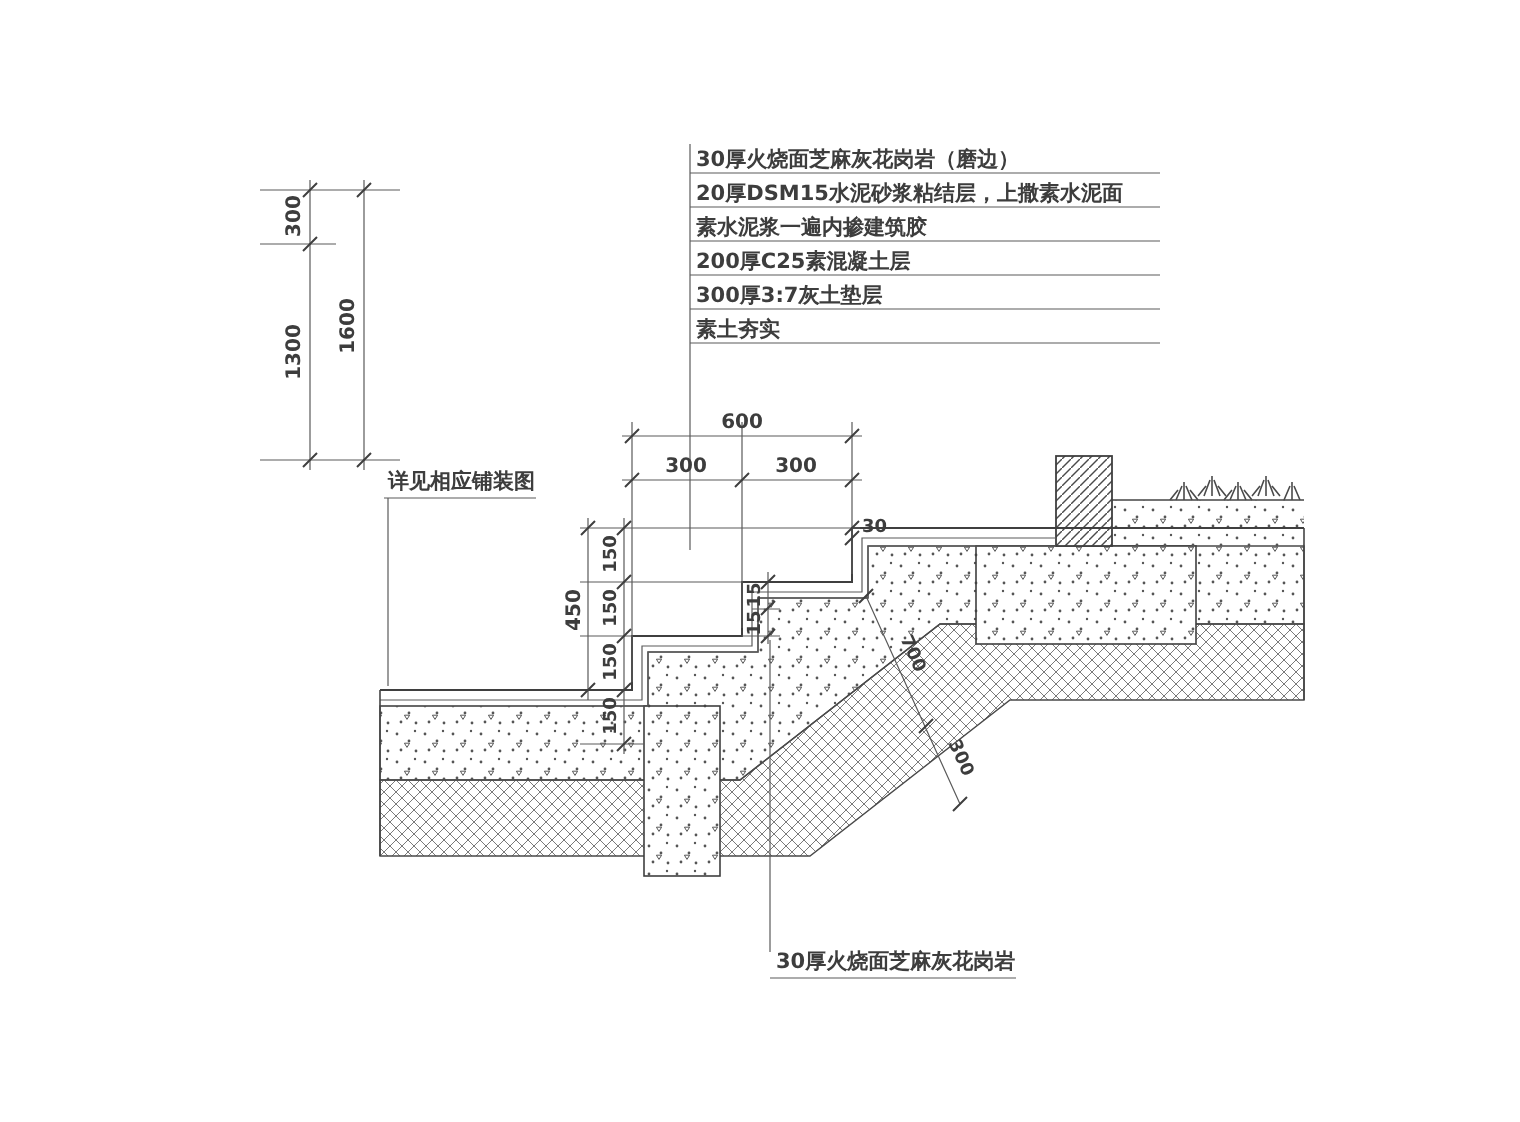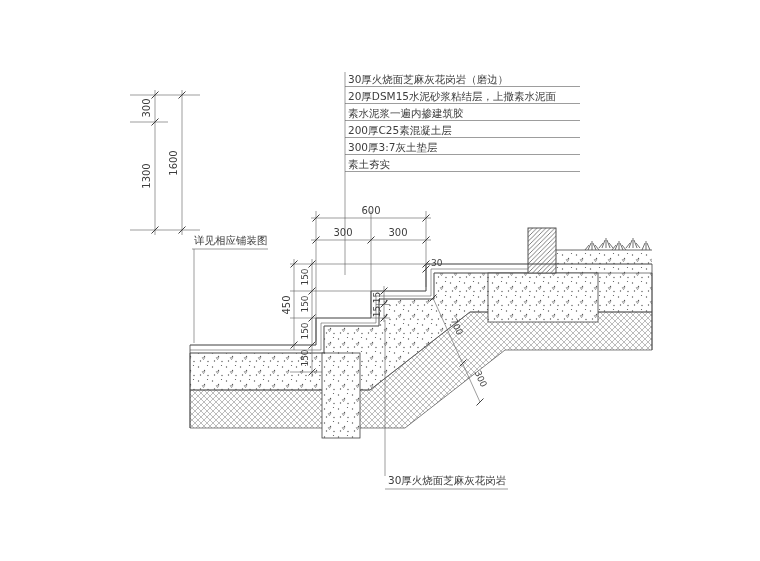--- a/index.html
+++ b/index.html
@@ -1,16 +1,16 @@
 <!DOCTYPE html>
 <html><head>
 <meta charset="utf-8">
 <style>
   html,body{margin:0;padding:0;background:#ffffff;}
-  #stage{position:relative;width:760px;height:561px;background:#ffffff;overflow:hidden;}
+  #stage{position:relative;width:760px;height:561px;background:#ffffff;overflow:hidden;font-weight:bold;}
   svg{display:block;}
   .note{font-family:"DejaVu Sans",sans-serif;font-size:10.5px;fill:#3d3d3d;}
   .dim{font-family:"DejaVu Sans",sans-serif;font-size:10px;fill:#3d3d3d;}
   .dim-sm{font-family:"DejaVu Sans",sans-serif;font-size:9px;fill:#3d3d3d;}
   .thin{stroke:#5a5a5a;stroke-width:0.6;fill:none;}
   .med{stroke:#444444;stroke-width:0.8;fill:none;}
   .obj{stroke:#3f3f3f;stroke-width:1;fill:none;}
   .tick{stroke:#3f3f3f;stroke-width:1;fill:none;}
 </style>
 </head>

